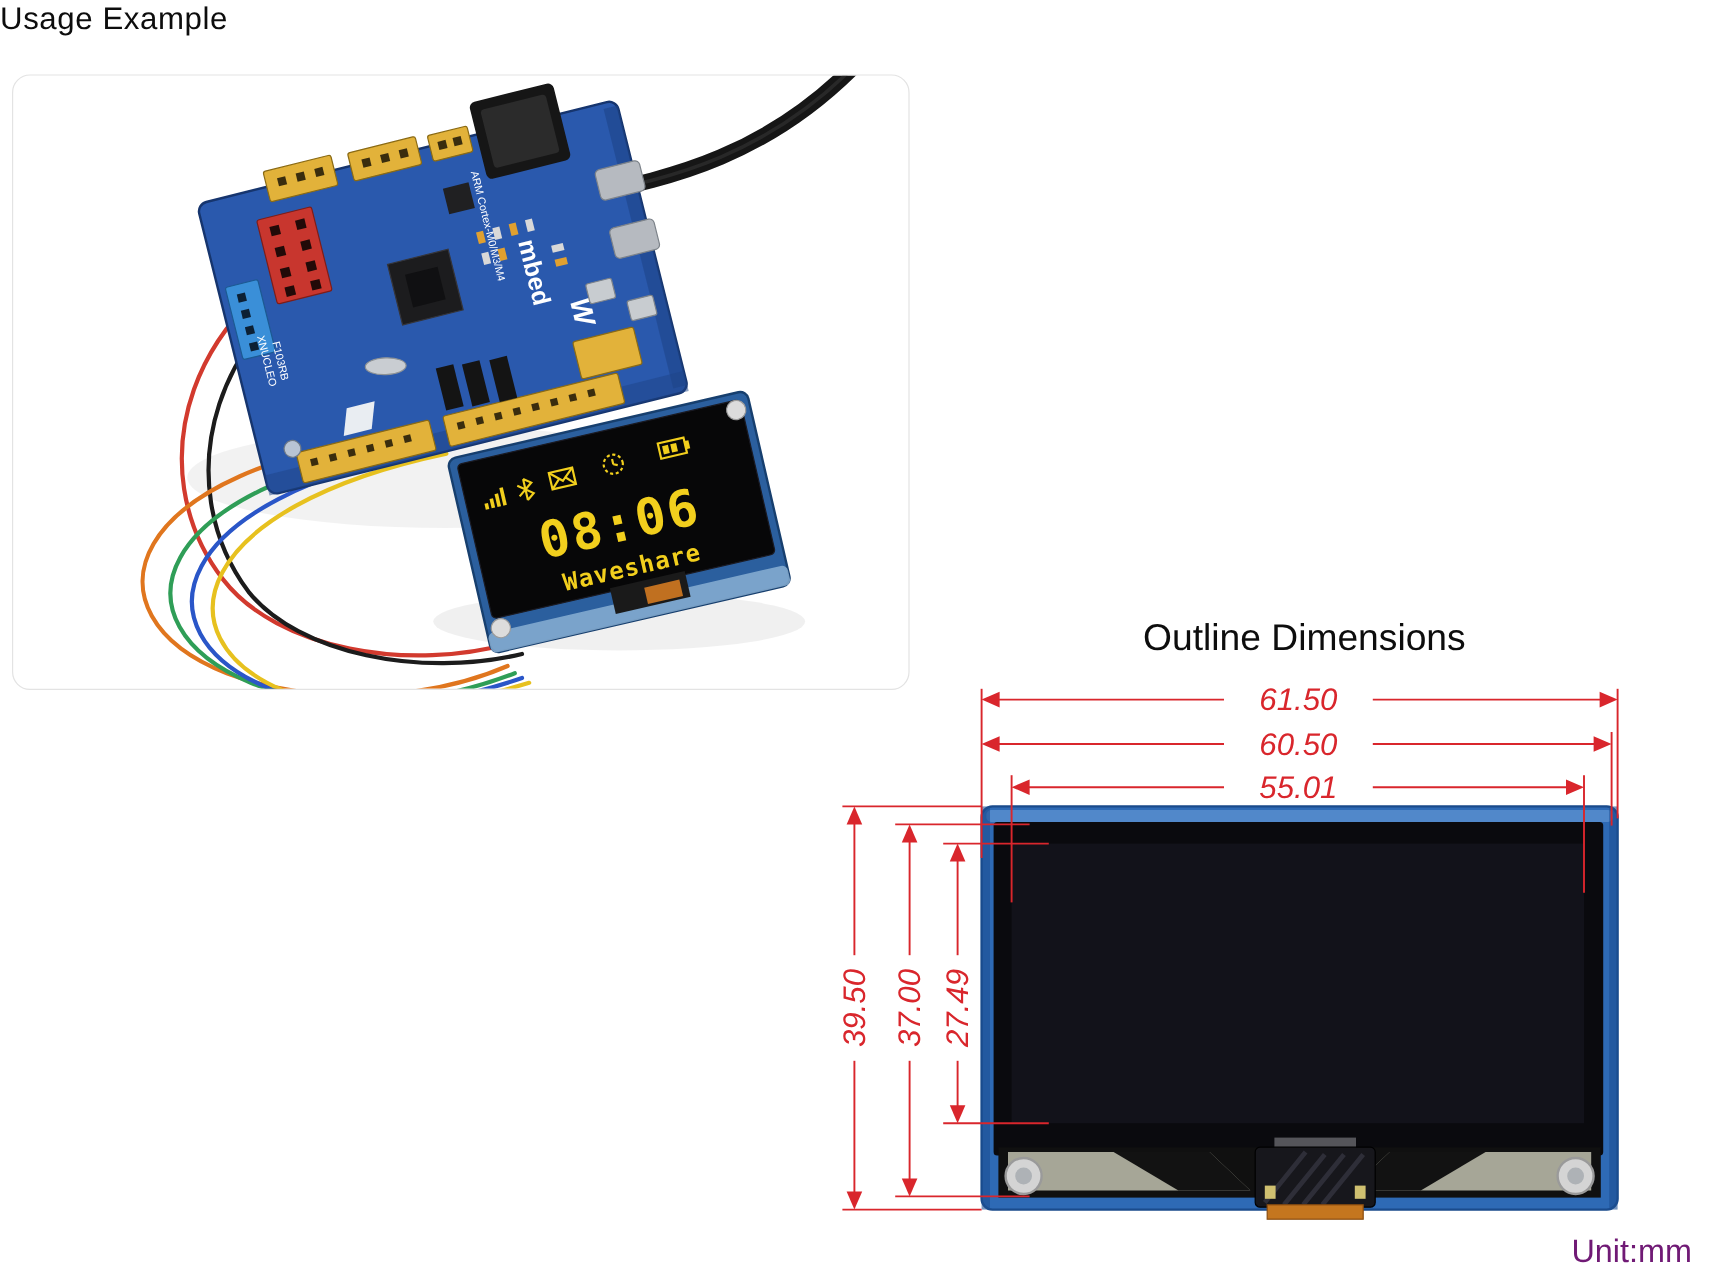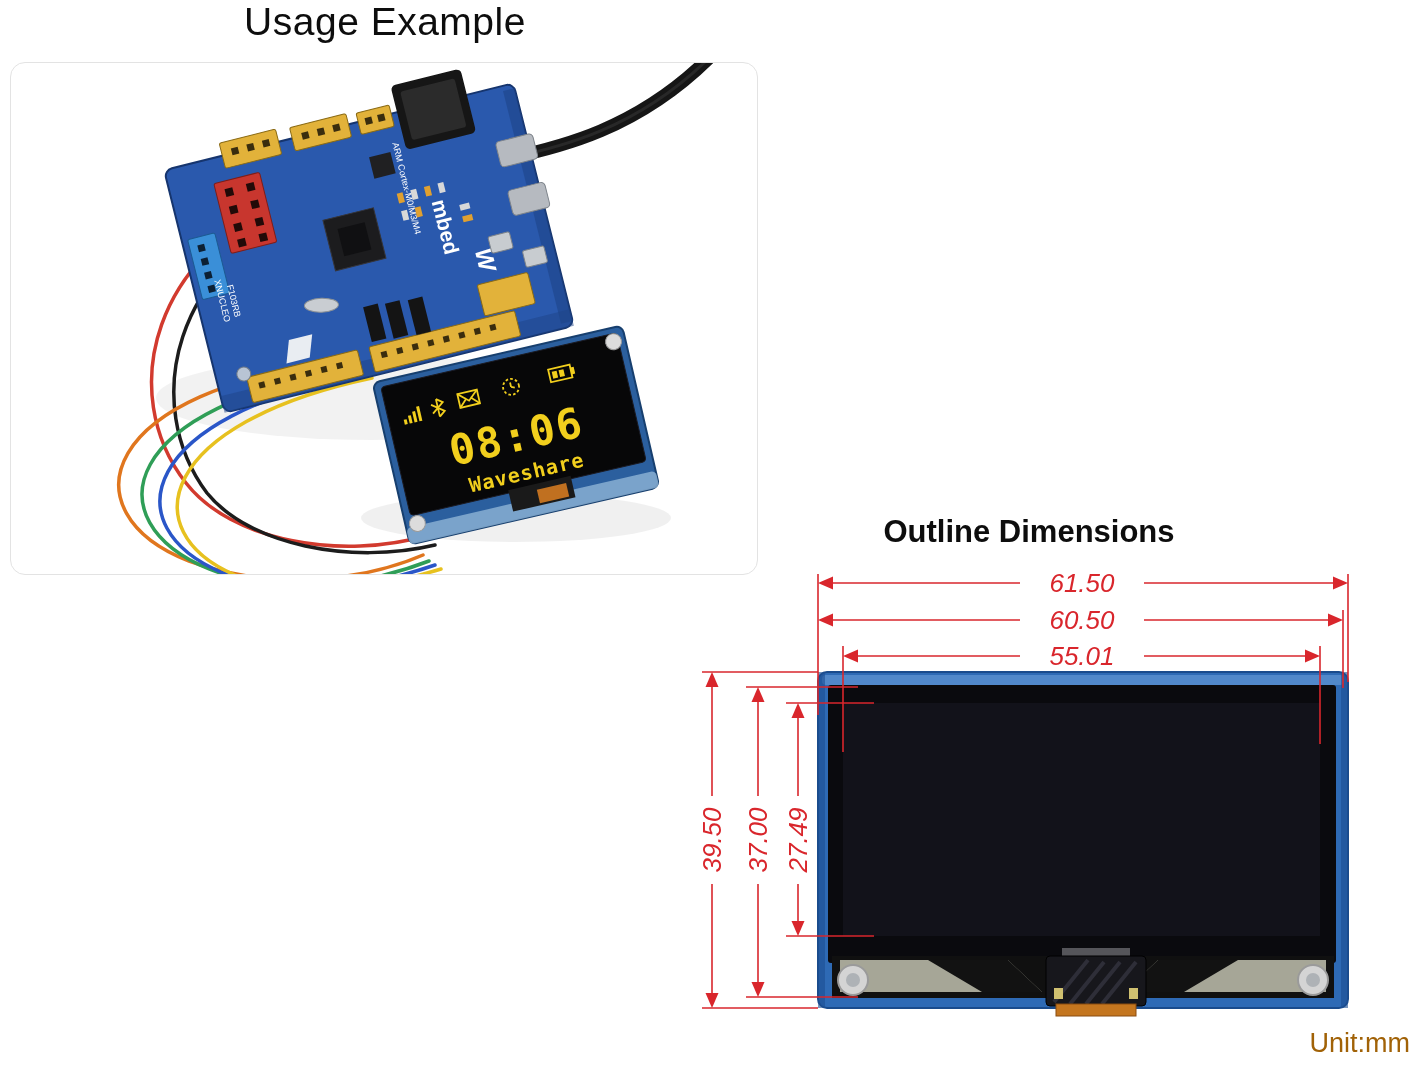--- a/index.html
+++ b/index.html
@@ -1,27 +1,27 @@
 <!DOCTYPE html>
 <html><head>
 <meta charset="utf-8">
 <style>
   html,body{margin:0;padding:0;background:#ffffff;}
   body{width:1425px;height:1067px;position:relative;overflow:hidden;
        font-family:"Liberation Sans",sans-serif;}
   .abs{position:absolute;}
-  .usage-title{left:0;top:0;width:770px;text-align:center;
-       font-size:39px;font-weight:500;color:#0d0d0d;letter-spacing:.5px;}
+  .usage-title{left:0;top:0;width:770px;
+       font-size:26px;font-weight:500;color:#0d0d0d;letter-spacing:.5px;}
   .photo-frame{left:10px;top:62px;width:746px;height:511px;
        border:1px solid #e3e3e3;border-radius:15px;background:#ffffff;overflow:hidden;}
-  .dims-title{left:824px;top:514px;width:410px;text-align:center;
-       font-size:31px;font-weight:700;color:#0d0d0d;}
+  .dims-title{left:882px;top:514px;width:410px;text-align:center;
+       font-size:31px;font-weight:400;color:#0d0d0d;}
   .dim-drawing{left:690px;top:560px;width:735px;height:470px;font-style:italic;}
   .unit-label{left:1120px;top:1028px;width:290px;text-align:right;
-       font-size:27px;font-weight:500;color:#a16207;}
+       font-size:27px;font-weight:500;color:#701a75;}
   svg{display:block;}
   .dim-num{font-family:"Liberation Sans",sans-serif;font-size:26px;fill:#d9262c;}
   .oled-txt{font-family:"DejaVu Sans Mono",monospace;font-weight:bold;fill:#f2cf1d;}
   .board-txt{font-family:"Liberation Sans",sans-serif;fill:#ffffff;}
 </style>
 </head>
 <body>
 
 <div class="abs usage-title">Usage Example</div>
 

